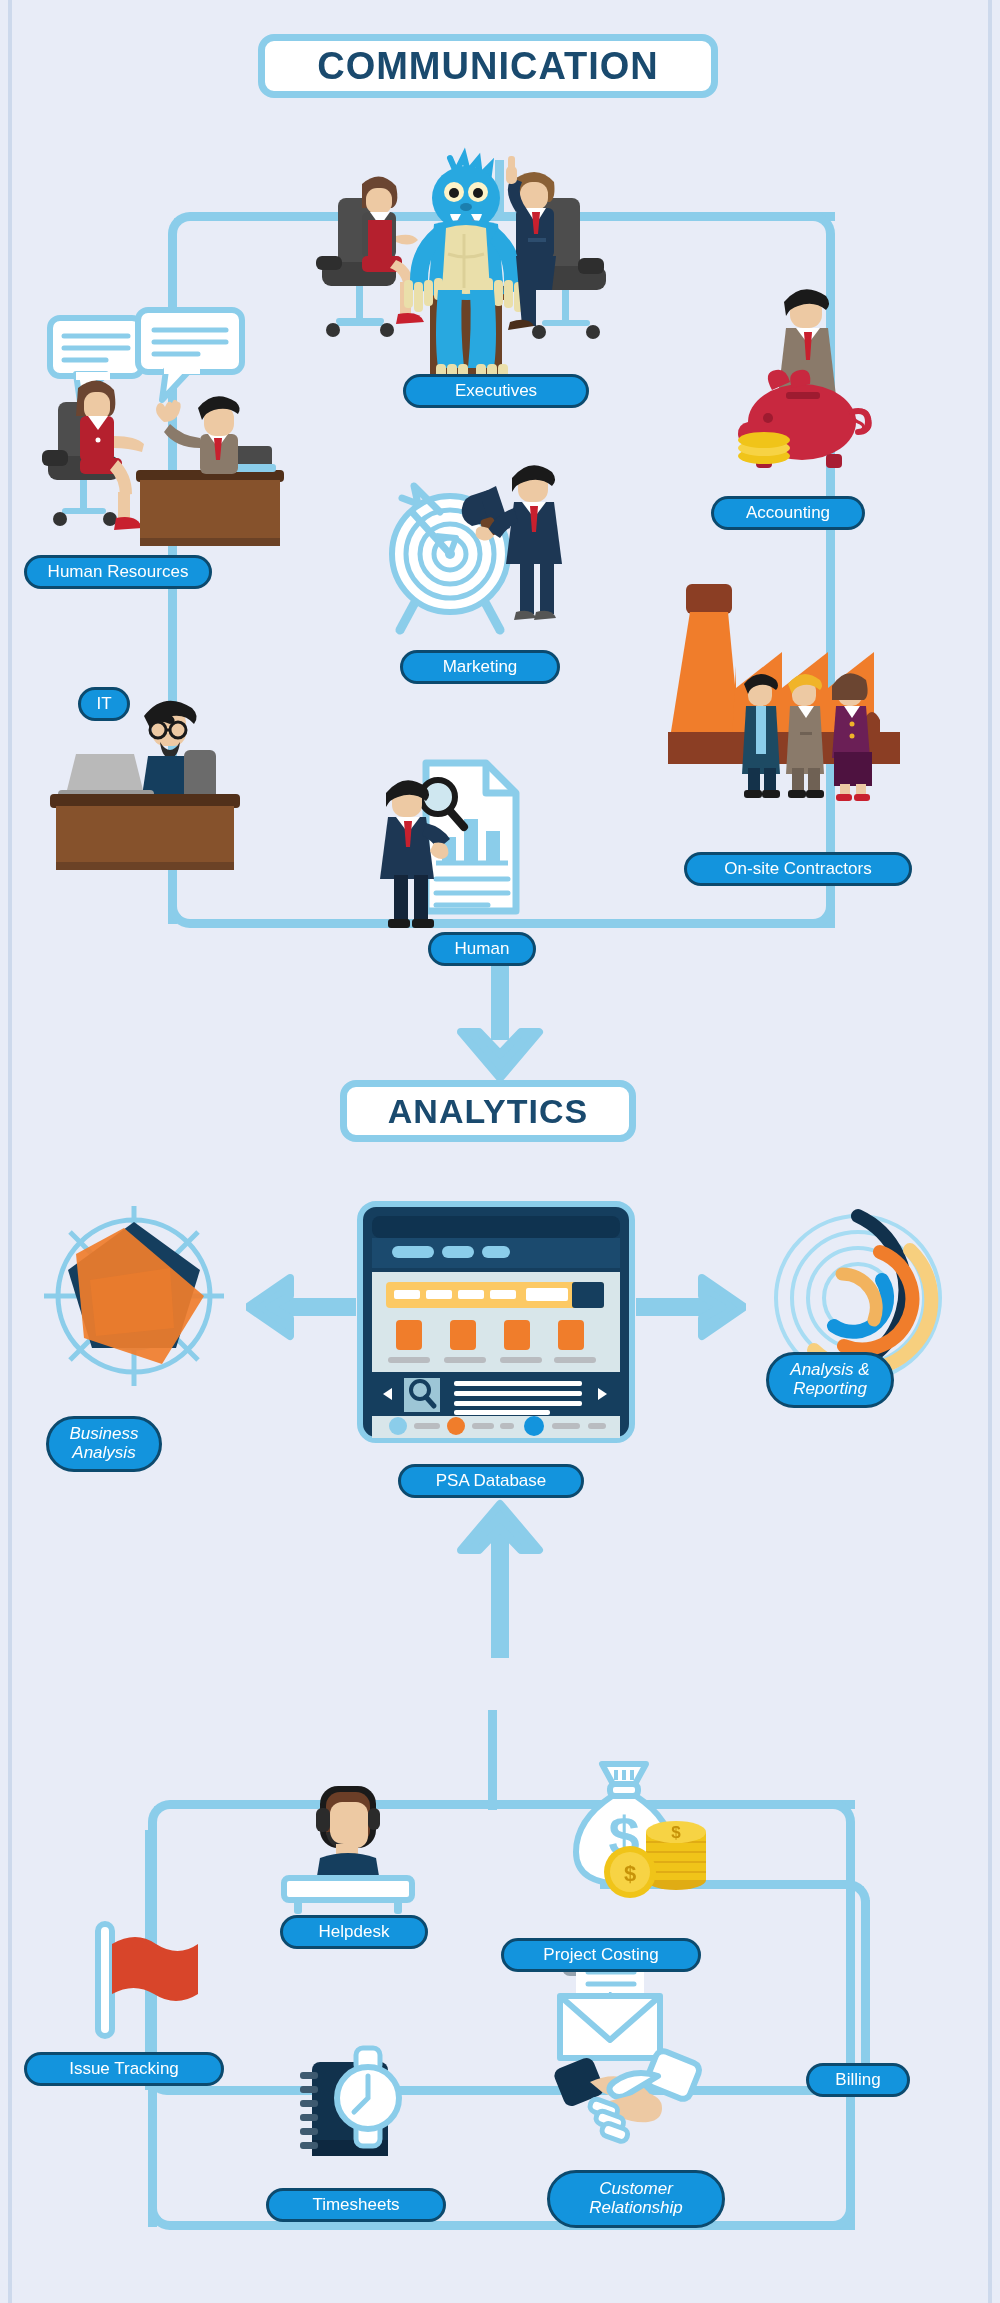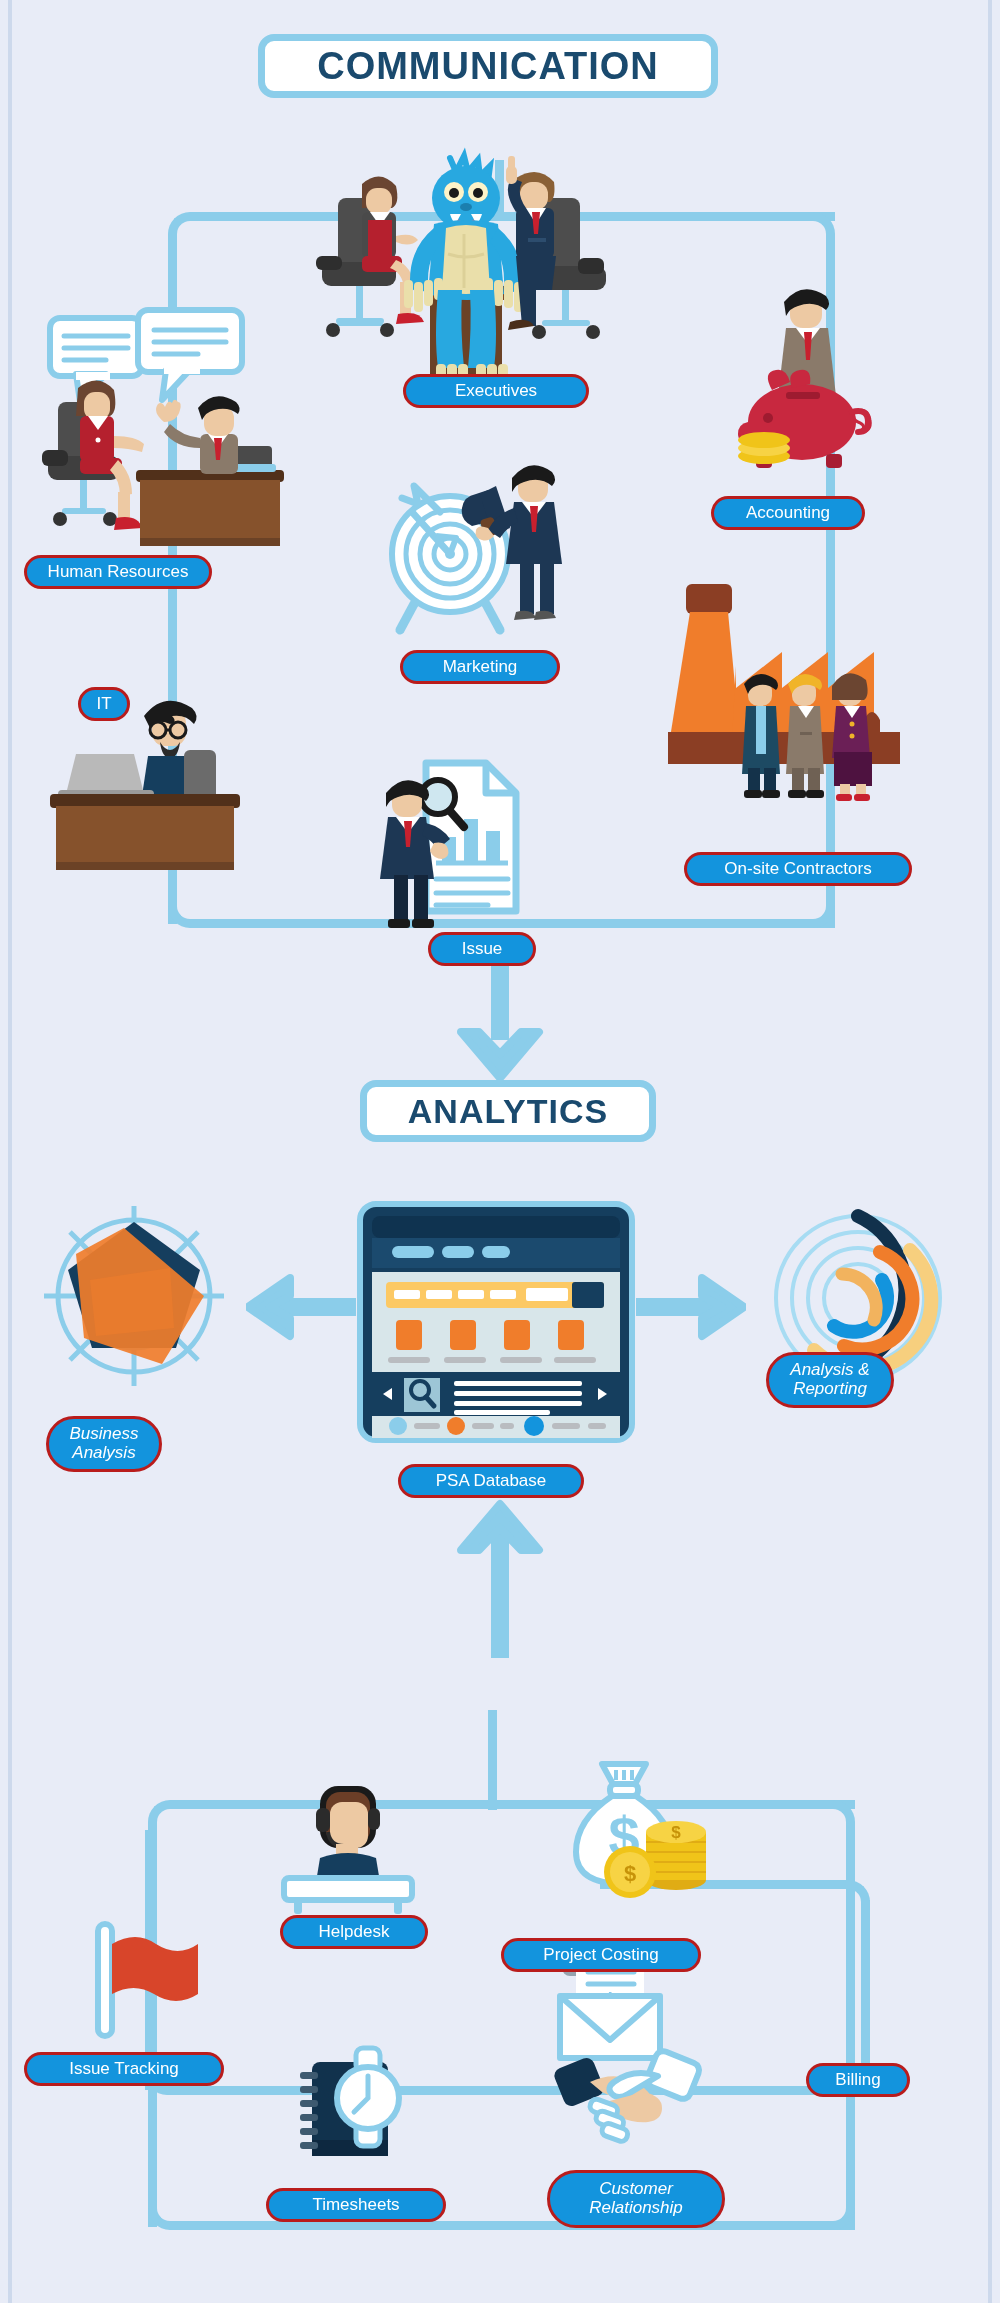--- a/index.html
+++ b/index.html
@@ -14,27 +14,27 @@
   .edge-guide.r{right:8px;}
 
   
   .section-title{
     position:absolute;background:#ffffff;border:7px solid #8bcdea;
     border-radius:16px;display:flex;align-items:center;justify-content:center;
     color:#1a4a6e;font-weight:bold;letter-spacing:1px;z-index:8;
     box-sizing:border-box;
   }
   #title-communication{left:258px;top:34px;width:460px;height:64px;font-size:38px;}
-  #title-analytics{left:340px;top:1080px;width:296px;height:62px;font-size:34px;margin-left:20px;}
+  #title-analytics{left:340px;top:1080px;width:296px;height:62px;font-size:34px;}
   #title-process{left:348px;top:1650px;width:288px;height:62px;font-size:34px;}
 
   
   .pill{
     position:absolute;background:#1394dd;color:#fff;border-radius:999px;
-    border:3px solid #b91c1c;
+    border:3px solid #0c4a6e;
     display:flex;align-items:center;justify-content:center;text-align:center;
     font-size:17px;line-height:1.06;padding:5px 14px;box-sizing:border-box;
     z-index:20;white-space:pre-line;
   }
   .pill.two{line-height:1.1;font-style:italic;}
 
   
   .line{position:absolute;background:#8bcdea;z-index:2;}
   .lineh{height:9px;}
   .linev{width:9px;}
@@ -418,21 +418,21 @@
         <path d="M32 66 l8 0 l-2 26 l-4 0z" fill="#c8202e"></path>
         <path d="M54 68 q16 4 24 16 l-12 10 q-8 -10 -16 -14z" fill="#1d3754"></path>
         <path d="M62 88 q12 -2 14 6 q2 8 -6 10 q-8 0 -12 -8z" fill="#edc9a3"></path>
         <rect x="22" y="120" width="14" height="48" fill="#14253a"></rect>
         <rect x="42" y="120" width="14" height="48" fill="#14253a"></rect>
         <rect x="16" y="164" width="22" height="9" rx="3" fill="#1a1a1a"></rect>
         <rect x="40" y="164" width="22" height="9" rx="3" fill="#1a1a1a"></rect>
       </g>
     </svg>
   </div>
-  <div class="pill" id="pill-admin" style="left:428px;top:932px;width:108px;height:34px;">Issue</div>
+  <div class="pill" id="pill-admin" style="left:428px;top:932px;width:108px;height:34px;">Human</div>
 
   <svg class="arrow-svg" style="left:455px;top:948px;" width="90" height="140" viewBox="0 0 90 140">
     <rect x="36" y="0" width="18" height="92" fill="#8bcdea"></rect>
     <path d="M6 84 L45 130 L84 84 L66 84 L45 106 L24 84 Z" fill="#8bcdea" stroke="#8bcdea" stroke-width="8" stroke-linejoin="round"></path>
   </svg>
 
   <div class="section-title" id="title-analytics">ANALYTICS</div>
 
   <div class="node" style="left:358px;top:1202px;">
     <svg width="276" height="240" viewBox="0 0 276 240">

